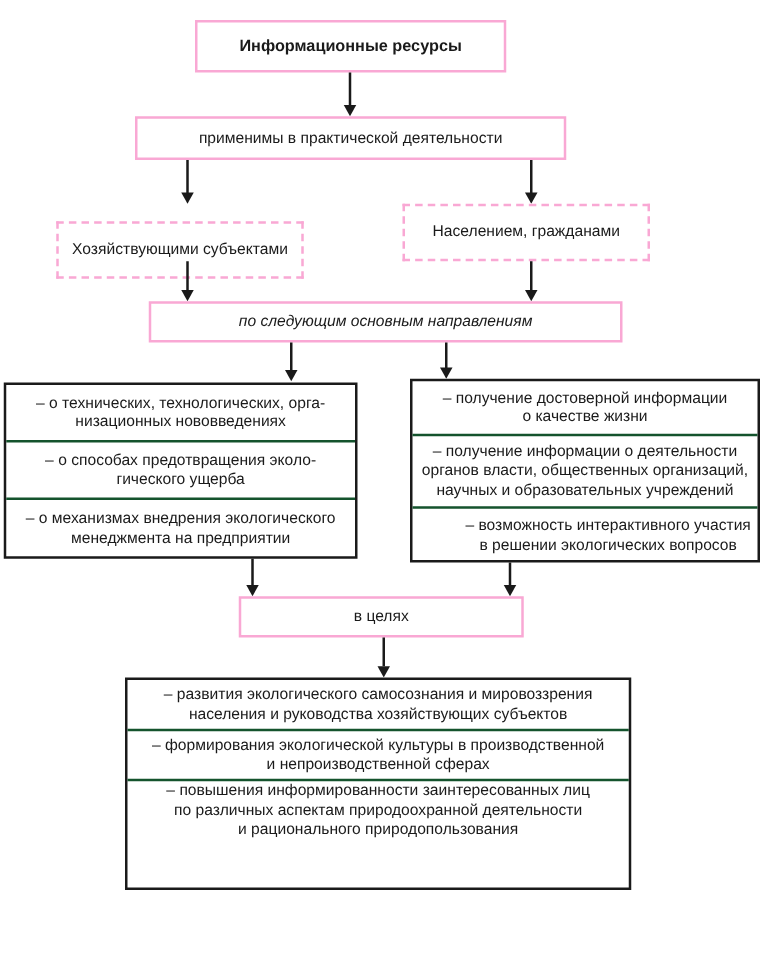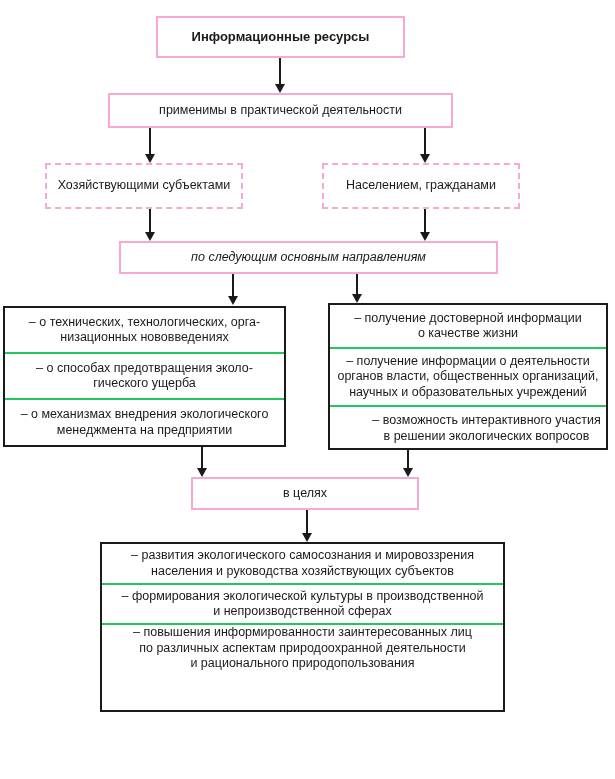--- a/index.html
+++ b/index.html
@@ -17,21 +17,21 @@
   }
   .bold   { font-weight:bold; font-size:13px; }
   .italic { font-style:italic; }
   .dashed { border-style:dashed; }
   .stack  {
     position:absolute; box-sizing:border-box;
     border:2px solid #1a1a1a; background:#fff;
     display:flex; flex-direction:column;
   }
   .stack .row {
-    box-sizing:border-box; border-top:2px solid #22c55e;
+    box-sizing:border-box; border-top:2px solid #14532d;
     display:flex; align-items:center; justify-content:center;
     text-align:center; font-size:12.5px; line-height:15.5px;
     white-space:pre-line; padding:1px 2px; flex:0 0 auto;
   }
   .stack .row:first-child { border-top:none; }
   .vline { position:absolute; width:2px; background:#1a1a1a; }
   .ahead {
     position:absolute; width:0; height:0;
     border-left:5px solid transparent; border-right:5px solid transparent;
     border-top:9px solid #1a1a1a;
@@ -53,21 +53,21 @@
   <div class="vline" style="left:279px; top:58px; height:27px;"></div>
   <div class="ahead" style="left:275px; top:84px;"></div>
 
   <div class="box" style="left:108px; top:93px; width:345px; height:35px;">применимы в практической деятельности</div>
 
   <div class="vline" style="left:149px; top:128px; height:27px;"></div>
   <div class="ahead" style="left:145px; top:154px;"></div>
   <div class="vline" style="left:424px; top:128px; height:27px;"></div>
   <div class="ahead" style="left:420px; top:154px;"></div>
 
-  <div class="box dashed" style="left:45px; top:163px; width:198px; height:46px;text-align:center;">Хозяйствующими субъектами</div>
+  <div class="box dashed" style="left:45px; top:177px; width:198px; height:46px;text-align:center;">Хозяйствующими субъектами</div>
   <div class="box dashed" style="left:322px; top:163px; width:198px; height:46px;">Населением, гражданами</div>
 
   <div class="vline" style="left:149px; top:209px; height:24px;"></div>
   <div class="ahead" style="left:145px; top:232px;"></div>
   <div class="vline" style="left:424px; top:209px; height:24px;"></div>
   <div class="ahead" style="left:420px; top:232px;"></div>
 
   <div class="box italic" style="left:119px; top:241px; width:379px; height:33px;">по следующим основным направлениям</div>
 
   <div class="vline" style="left:232px; top:274px; height:23px;"></div>

